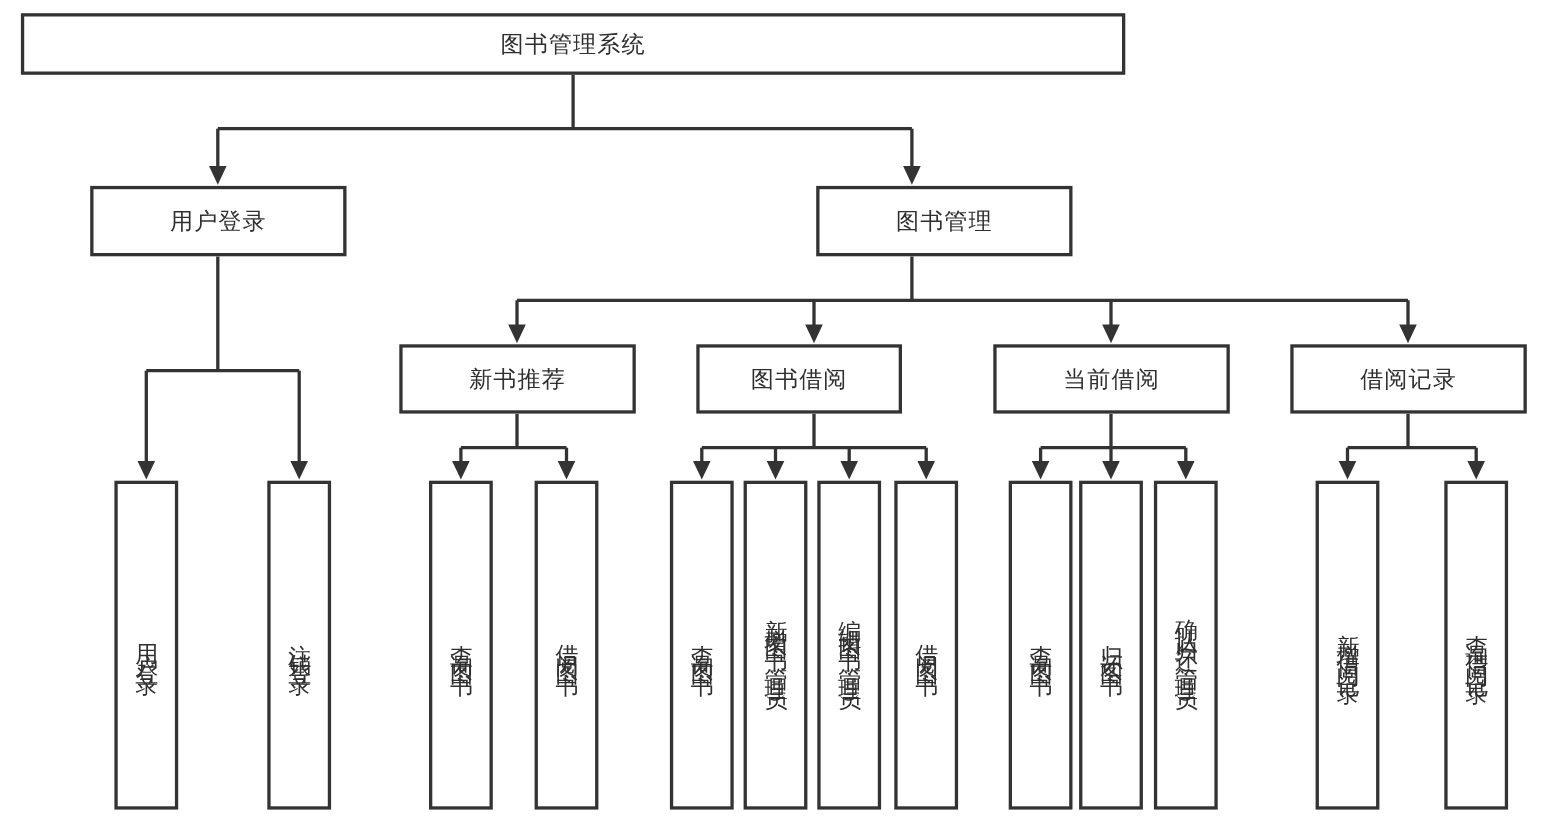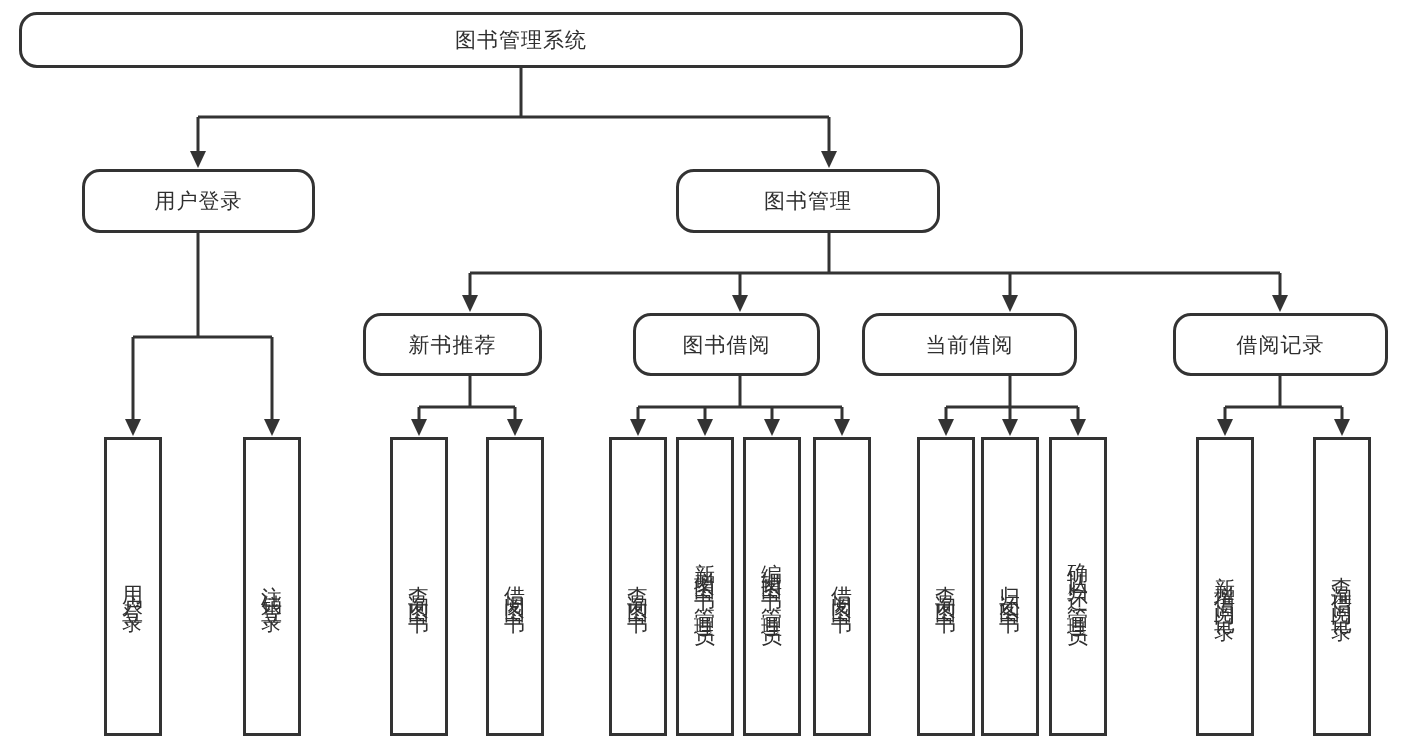--- a/index.html
+++ b/index.html
@@ -27,21 +27,20 @@
     border: 3px solid #333333;
     background: #ffffff;
     display: flex;
     align-items: center;
     justify-content: center;
     color: #2f2f2f;
   }
   .hbox {
     font-size: 21px;
     letter-spacing: 1px;
-    border-radius: 18px;
   }
   .root-box {
     font-size: 21px;
   }
   .vbox {
     width: 58px;
     height: 299px;
   }
   .vbox .vtext {
     writing-mode: vertical-rl;
@@ -131,25 +130,25 @@
       <polygon points="1002,419 1018,419 1010,436"></polygon>
       <polygon points="1070,419 1086,419 1078,436"></polygon>
       <polygon points="1217,419 1233,419 1225,436"></polygon>
       <polygon points="1334,419 1350,419 1342,436"></polygon>
     </g>
   </svg>
 
   <div class="node hbox root-box" style="left:19px; top:12px; width:1004px; height:56px;">图书管理系统</div>
 
   <div class="node hbox" style="left:82px; top:169px; width:233px; height:64px;">用户登录</div>
-  <div class="node hbox" style="left:676px; top:169px; width:264px; height:64px;">图书管理</div>
+  <div class="node hbox" style="left:742px; top:169px; width:233px; height:64px;">图书管理</div>
 
-  <div class="node hbox" style="left:363px; top:313px; width:179px; height:63px;">新书推荐</div>
+  <div class="node hbox" style="left:363px; top:313px; width:215px; height:63px;">新书推荐</div>
   <div class="node hbox" style="left:633px; top:313px; width:187px; height:63px;">图书借阅</div>
-  <div class="node hbox" style="left:862px; top:313px; width:215px; height:63px;">当前借阅</div>
+  <div class="node hbox" style="left:903px; top:313px; width:215px; height:63px;">当前借阅</div>
   <div class="node hbox" style="left:1173px; top:313px; width:215px; height:63px;">借阅记录</div>
 
   <div class="node vbox" style="left:104px; top:437px;">
     <span class="vtext">用户登录</span>
   </div>
   <div class="node vbox" style="left:243px; top:437px;">
     <span class="vtext">注销登录</span>
   </div>
 
   <div class="node vbox" style="left:390px; top:437px;">

